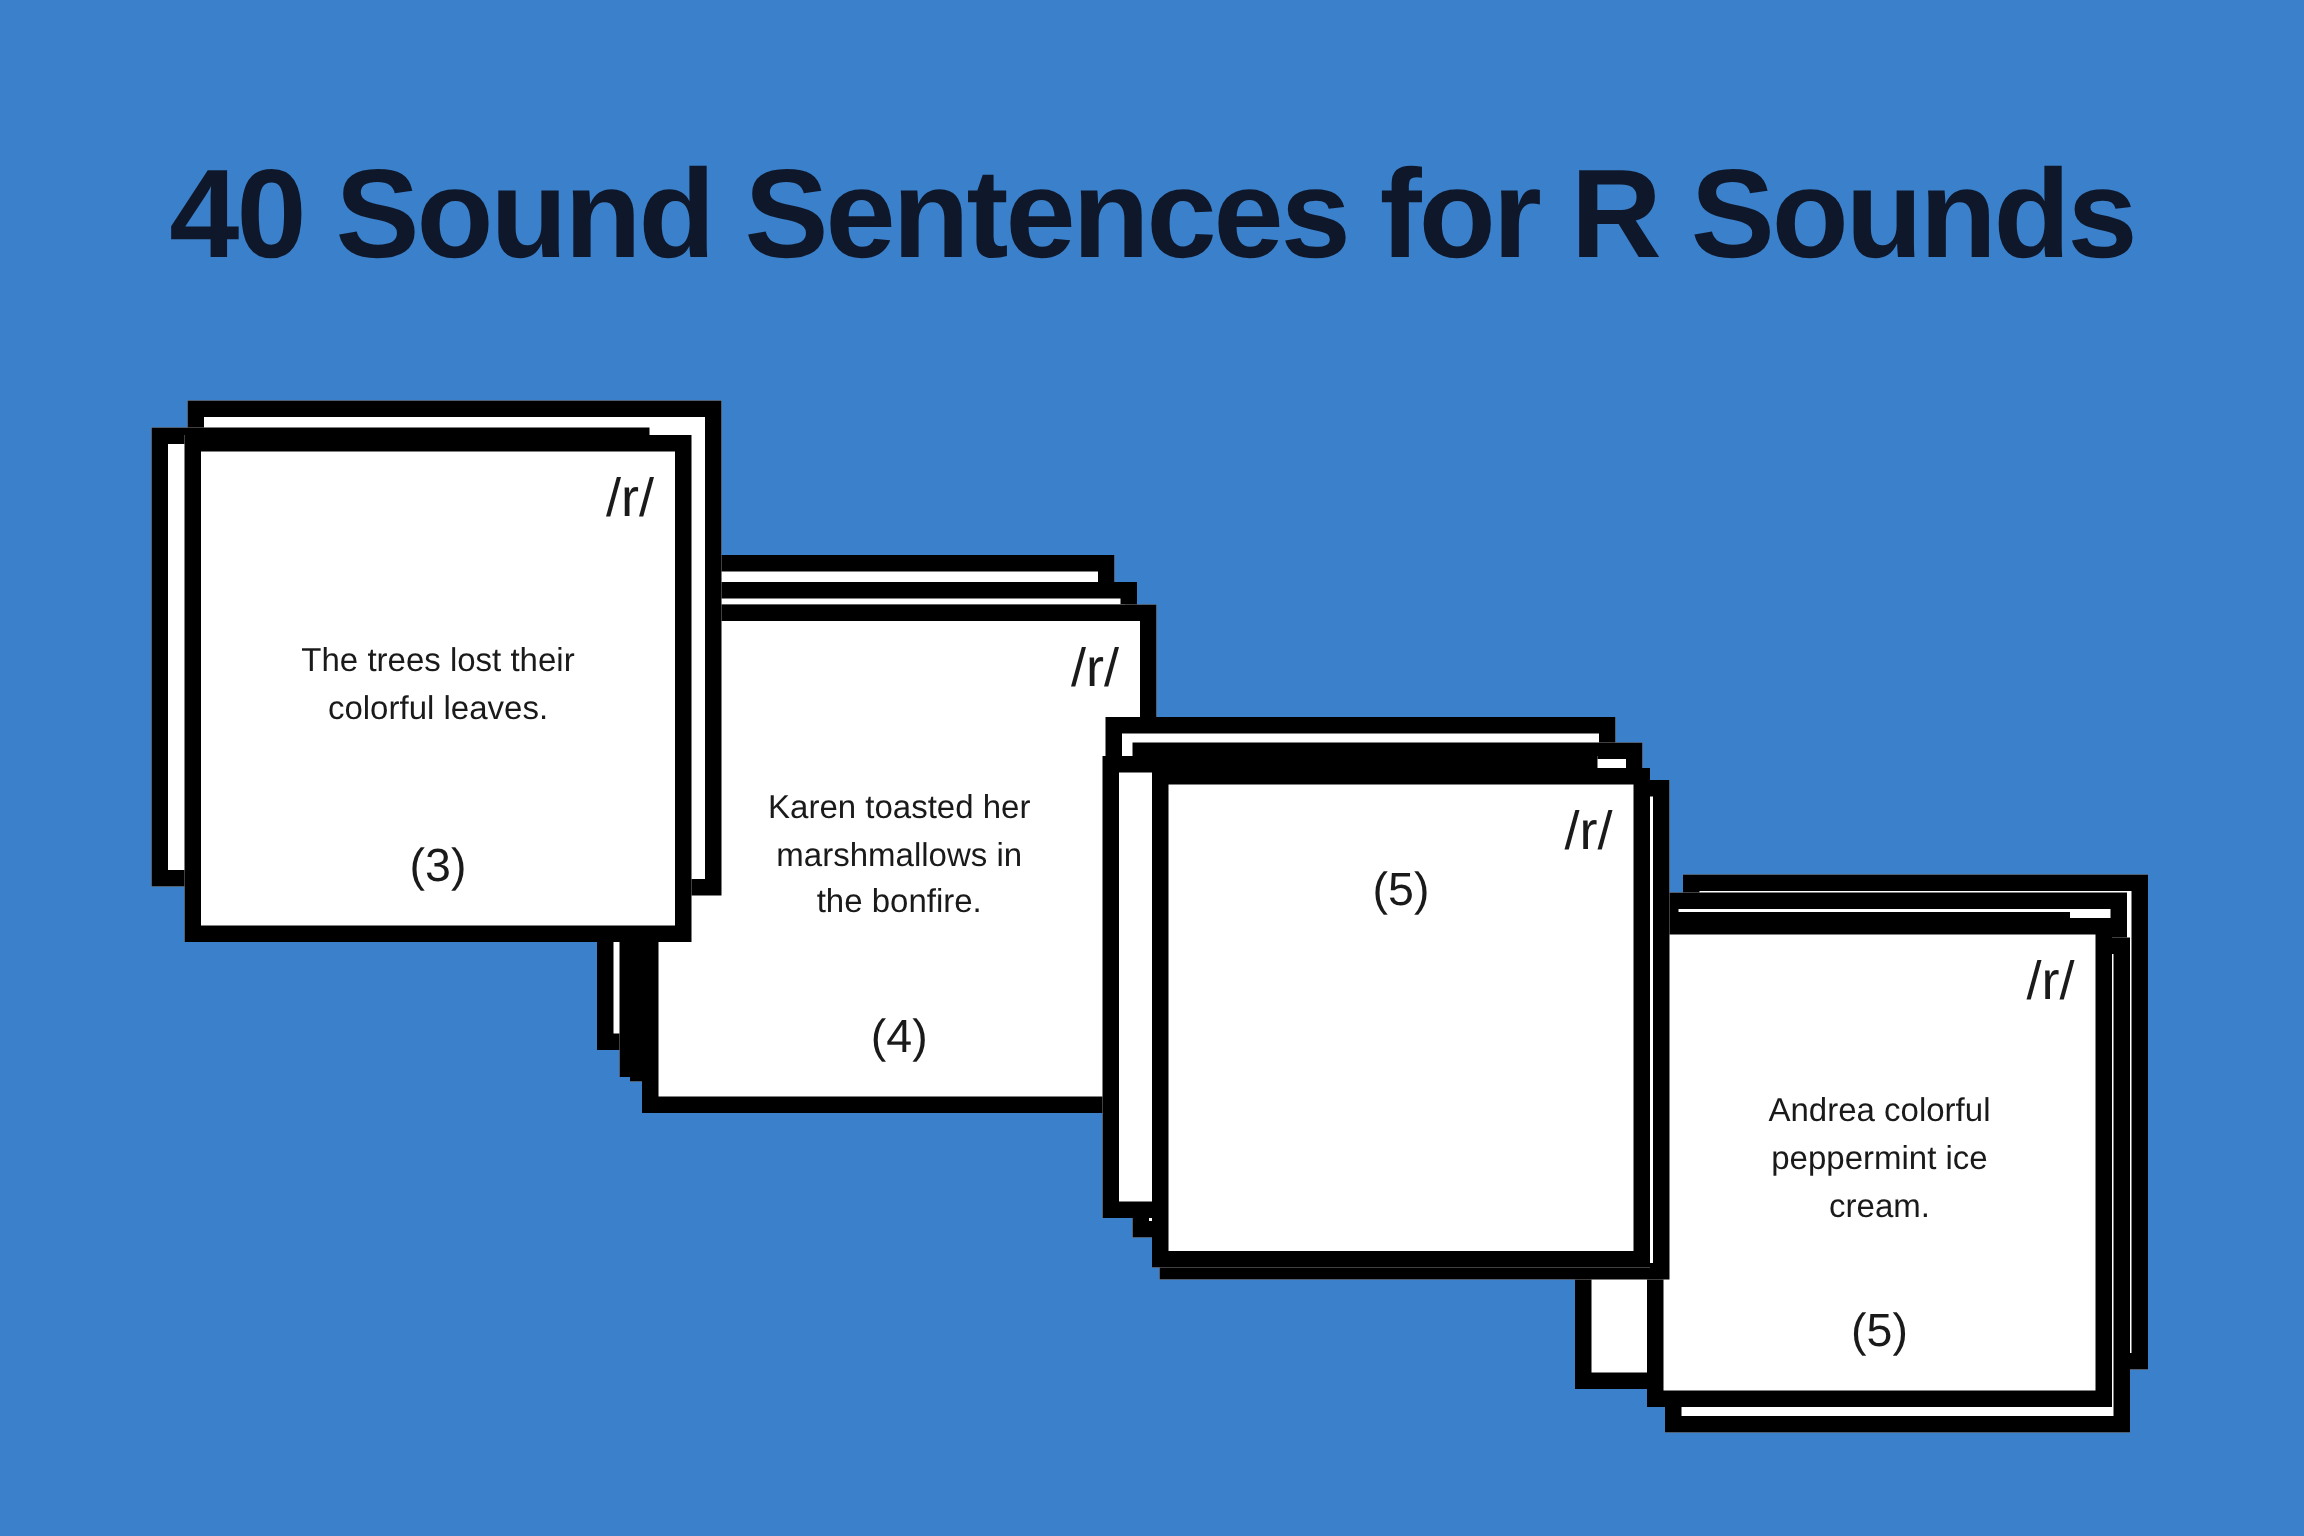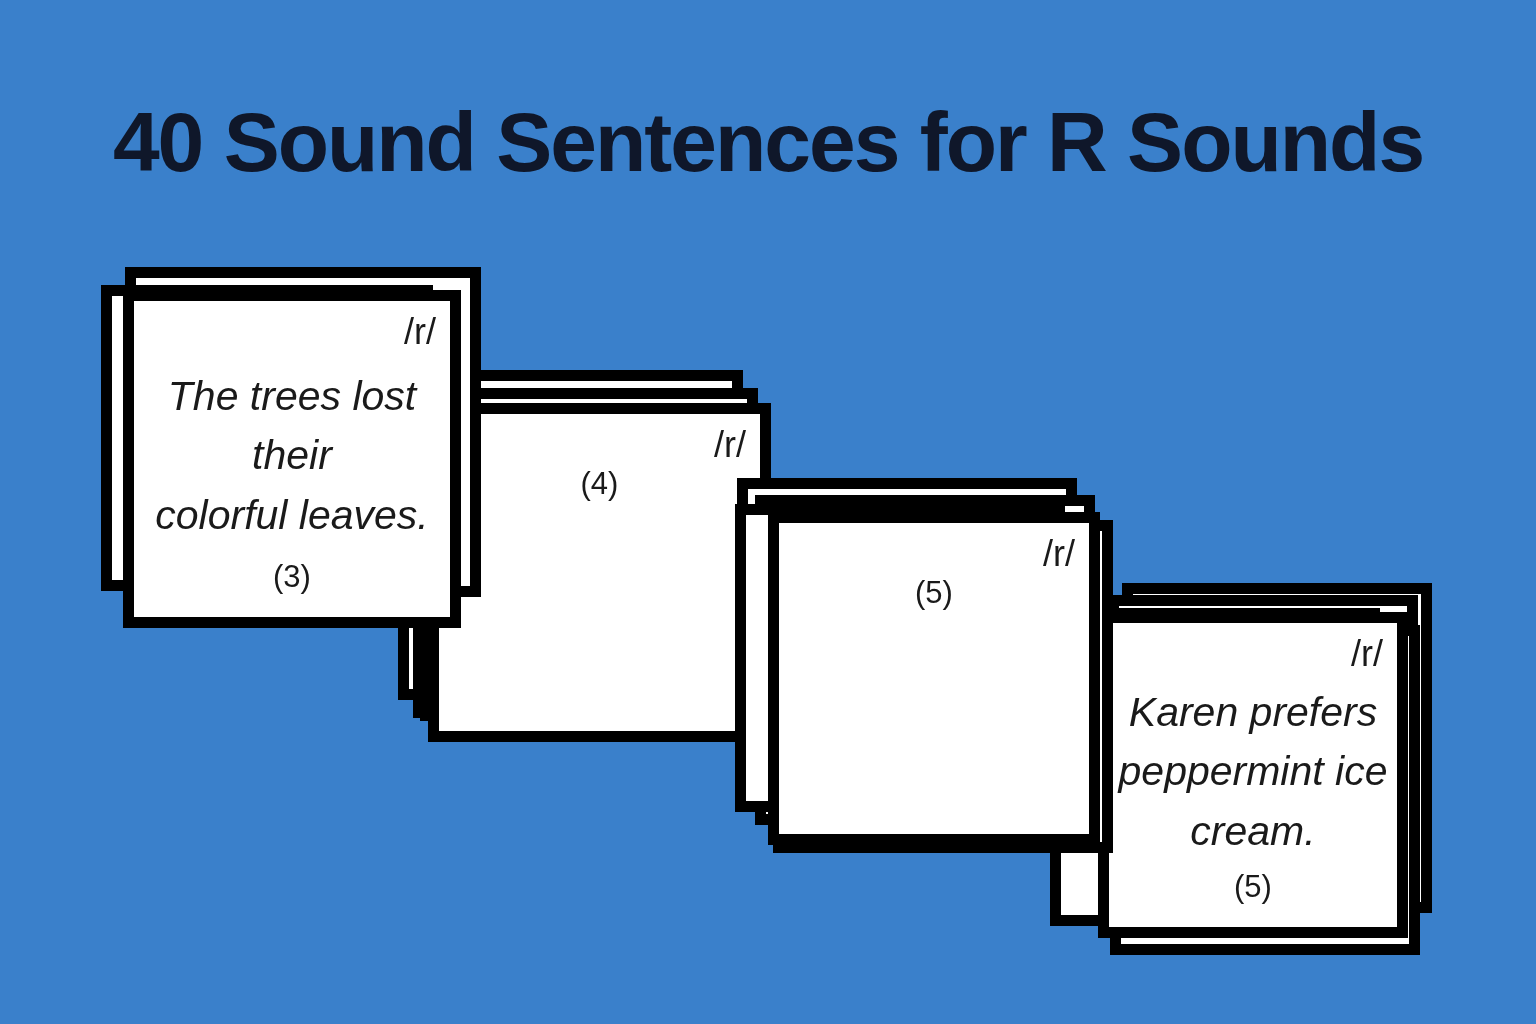--- a/index.html
+++ b/index.html
@@ -35,23 +35,22 @@
     font-size:36px;
     color:var(--ink);
   }
   .sentence-area{
     flex:1;display:flex;align-items:center;justify-content:center;
     padding:0 4px;
   }
   .sentence{
     white-space:pre-line;
     text-align:center;
-    font-size:41px;line-height:1.45;
+    font-size:22px;line-height:1.45;
     color:var(--ink);
-    font-style:italic;
   }
   .count{
     text-align:center;
     padding-bottom:22px;
     font-size:31px;
     color:var(--ink);
   }
 </style>
 </head>
 <body>
@@ -72,20 +71,25 @@
       <div class="count">(3)</div>
     </div>
   </div>
 
   <div class="stack" style="left:398px;top:370px;z-index:1;">
     <div class="sheet" style="left:0;top:0;width:345px;height:330px;"></div>
     <div class="sheet" style="left:15px;top:18px;width:345px;height:330px;"></div>
     <div class="sheet" style="left:22px;top:33px;width:330px;height:318px;"></div>
     <div class="card" style="left:30px;top:33px;width:343px;height:339px;">
       <div class="phoneme">/r/</div>
+      <div class="sentence-area">
+        <div class="sentence">Karen toasted her
+marshmallows in
+the bonfire.</div>
+      </div>
       <div class="count">(4)</div>
     </div>
   </div>
 
   <div class="stack" style="left:735px;top:478px;z-index:3;">
     <div class="sheet" style="left:2px;top:0;width:340px;height:330px;"></div>
     <div class="sheet" style="left:20px;top:17px;width:340px;height:330px;"></div>
     <div class="sheet" style="left:38px;top:42px;width:340px;height:333px;"></div>
     <div class="sheet" style="left:0;top:26px;width:330px;height:308px;"></div>
     <div class="card" style="left:33px;top:34px;width:332px;height:333px;">
@@ -95,21 +99,21 @@
   </div>
 
   <div class="stack" style="left:1050px;top:583px;z-index:2;">
     <div class="sheet" style="left:72px;top:0;width:310px;height:330px;"></div>
     <div class="sheet" style="left:58px;top:12px;width:310px;height:330px;"></div>
     <div class="sheet" style="left:60px;top:42px;width:310px;height:330px;"></div>
     <div class="sheet" style="left:0;top:25px;width:330px;height:318px;"></div>
     <div class="card" style="left:48px;top:29px;width:310px;height:326px;">
       <div class="phoneme">/r/</div>
       <div class="sentence-area">
-        <div class="sentence">Karen prefers
+        <div class="sentence">Andrea colorful
 peppermint ice
 cream.</div>
       </div>
       <div class="count">(5)</div>
     </div>
   </div>
 
 </div>
 
 </body></html>

